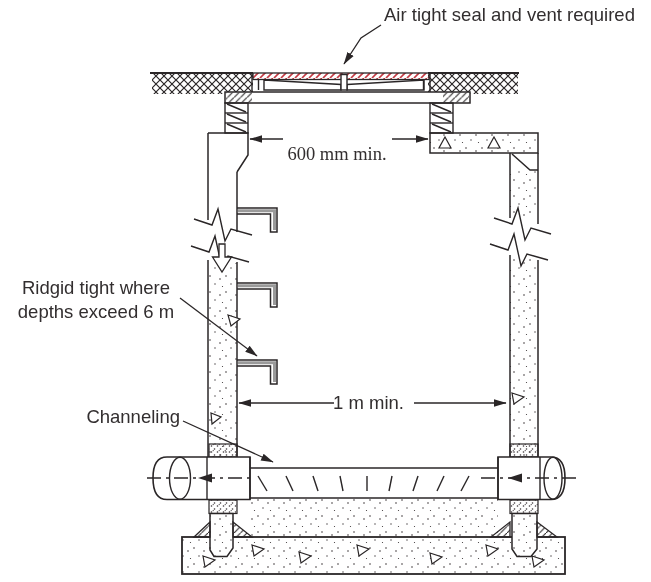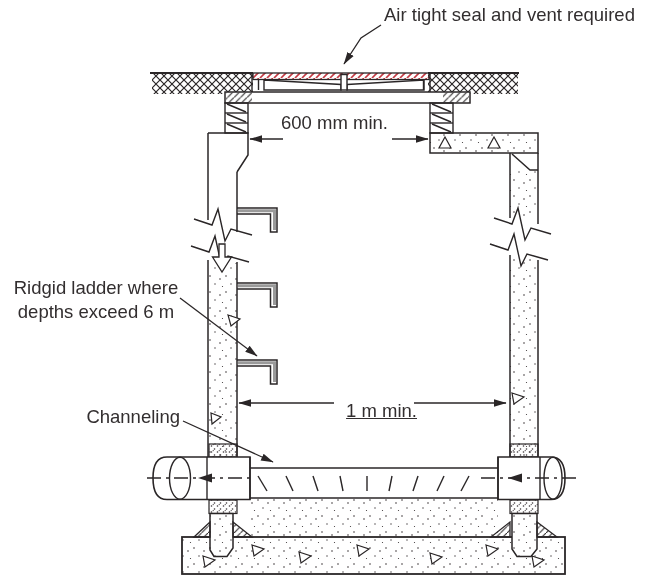--- a/index.html
+++ b/index.html
@@ -2,23 +2,23 @@
 <html><head>
 <meta charset="utf-8">
 <style>
   html,body{margin:0;padding:0;background:#fff;}
   .stage{position:relative;width:651px;height:582px;background:#fff;overflow:hidden;
          font-family:"Liberation Sans", sans-serif;color:#322e2f;}
   .stage svg{position:absolute;left:0;top:0;}
   .lbl{position:absolute;font-size:18.5px;color:#322e2f;}
   .lbl div{white-space:nowrap;}
   #seal-note{left:384px;top:4px;line-height:21.5px;}
-  #dim600{left:281px;top:112px;width:112px;text-align:left;}
+  #dim600{left:281px;top:144px;width:112px;text-align:center;font-family:Liberation Serif, serif;}
   #ladder-note{left:0px;top:276px;width:192px;text-align:center;line-height:24px;}
-  #dim1m{left:333px;top:400px;width:84px;text-align:right;text-decoration:underline;}
+  #dim1m{left:333px;top:392px;width:84px;text-align:left;}
   #channeling{left:70px;top:406px;width:110px;text-align:right;}
 </style>
 </head>
 <body>
 
 <div class="stage">
 
 <svg width="651" height="582" viewBox="0 0 651 582">
   <defs>
     <pattern id="stip" width="16" height="16" patternUnits="userSpaceOnUse">
@@ -248,21 +248,21 @@
 
 <div class="lbl" id="seal-note">
   <div>Air tight seal and vent required</div>
 </div>
 
 <div class="lbl" id="dim600">
   <div>600 mm min.</div>
 </div>
 
 <div class="lbl" id="ladder-note">
-  <div>Ridgid ladder where</div>
+  <div>Ridgid tight where</div>
   <div>depths exceed 6 m</div>
 </div>
 
 <div class="lbl" id="dim1m">
   <div>1 m min.</div>
 </div>
 
 <div class="lbl" id="channeling">
   <div>Channeling</div>
 </div>

